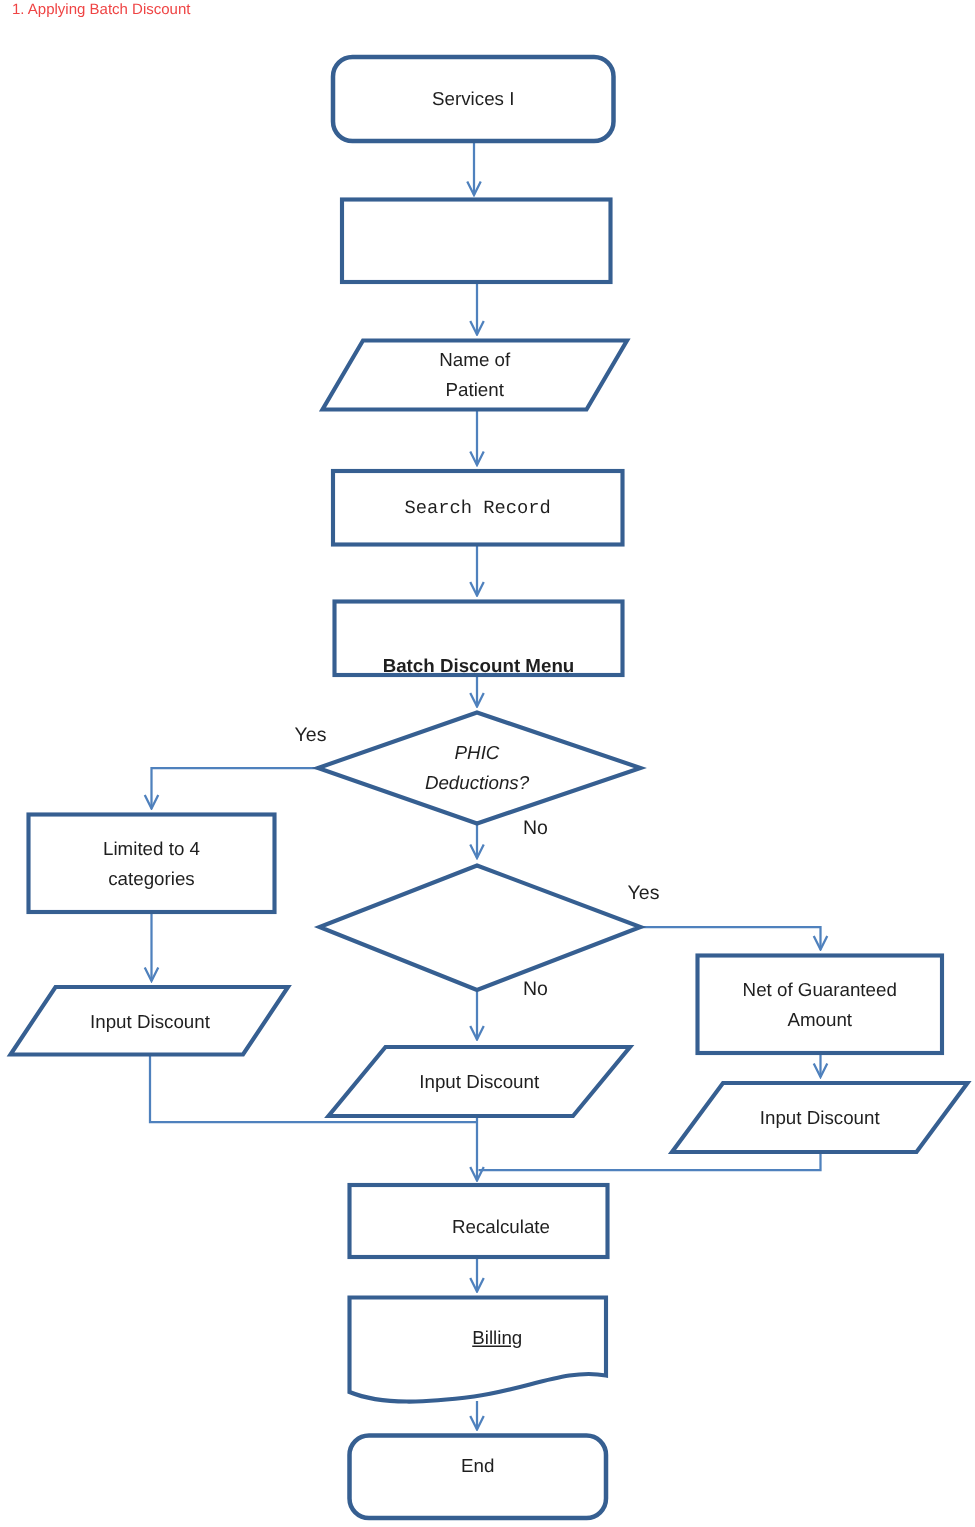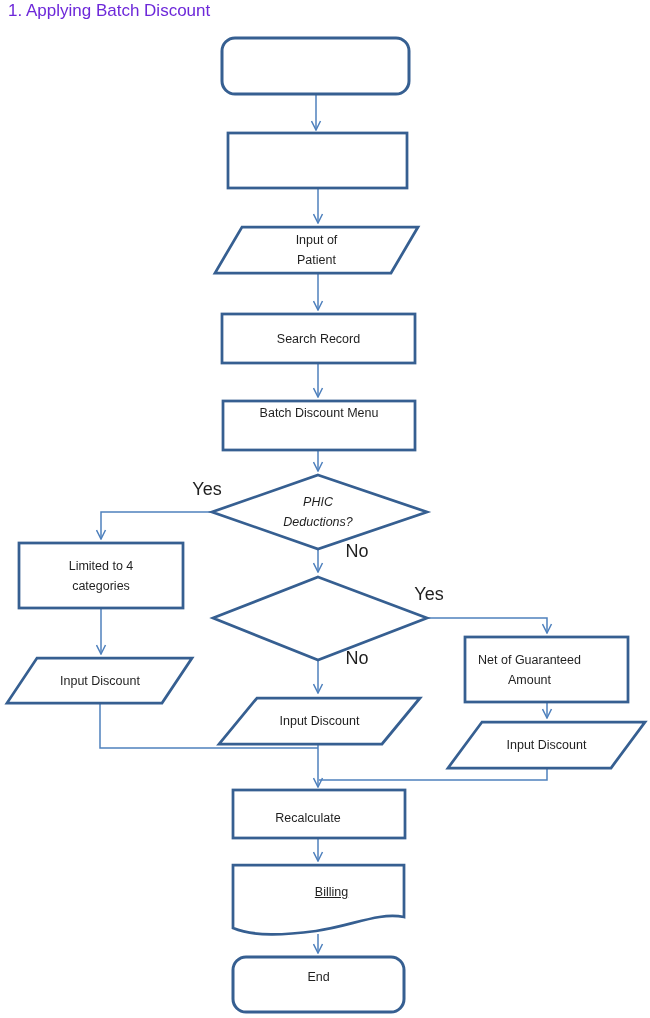--- a/index.html
+++ b/index.html
@@ -9,30 +9,30 @@
     --text:#1F1F1F;
     --page-bg:#FFFFFF;
   }
   html,body{margin:0;padding:0;background:var(--page-bg);}
   #canvas{
     position:relative;width:650px;height:1018px;background:var(--page-bg);
     font-family:"Liberation Sans",sans-serif;color:var(--text);overflow:hidden;
   }
   #canvas svg{position:absolute;left:0;top:0;}
   .page-title{
-    position:absolute;left:8px;top:1px;font-size:17px;color:#6d28d9;
+    position:absolute;left:8px;top:1px;font-size:10px;color:#ef4444;
   }
   .node-label{
     position:absolute;display:flex;align-items:center;justify-content:center;
     text-align:center;white-space:pre-line;font-size:12.5px;line-height:20px;
     color:var(--text);pointer-events:none;
   }
   .edge-label{
     position:absolute;display:flex;align-items:center;justify-content:center;
-    font-size:18px;color:var(--text);pointer-events:none;
+    font-size:13px;color:var(--text);pointer-events:none;
   }
   .shape{fill:var(--shape-fill);stroke:var(--shape-border);stroke-width:2.75;}
   .shape.terminator{stroke-width:3;}
   .edge{fill:none;stroke:var(--connector);stroke-width:1.5;}
 </style>
 </head>
 <body>
 
 <div id="canvas">
 
@@ -72,34 +72,35 @@
     <polygon class="shape" points="257,698 420,698 382,744 219,744"></polygon>
     <rect class="shape" x="465" y="637" width="163" height="65"></rect>
     <polygon class="shape" points="482,722 645,722 611,768 448,768"></polygon>
     <rect class="shape" x="233" y="790" width="172" height="48"></rect>
     <path class="shape" d="M233,865 L404,865 L404,917 C378,912 352,926 316,931 C285,935 255,937 233,928 Z"></path>
     <rect class="shape terminator" x="233" y="957" width="171" height="55" rx="13" ry="13"></rect>
   </svg>
 
   <div class="page-title">1. Applying Batch Discount</div>
 
-  <div class="node-label" style="left:230px;top:227px;width:173px;height:46px;">Input of
+  <div class="node-label" style="left:222px;top:38px;width:187px;height:56px;">Services I</div>
+  <div class="node-label" style="left:230px;top:227px;width:173px;height:46px;">Name of
 Patient</div>
-  <div class="node-label" style="left:222px;top:314px;width:193px;height:49px;">Search Record</div>
-  <div class="node-label" style="left:223px;top:388px;width:192px;height:49px;">Batch Discount Menu</div>
+  <div class="node-label" style="left:222px;top:314px;width:193px;height:49px;font-family:Liberation Mono, monospace;">Search Record</div>
+  <div class="node-label" style="left:223px;top:419px;width:192px;height:49px;font-weight:bold;">Batch Discount Menu</div>
   <div class="node-label" style="left:238px;top:474px;width:160px;height:76px;font-style:italic;">PHIC
 Deductions?</div>
   <div class="node-label" style="left:19px;top:543px;width:164px;height:65px;border-radius:18px;">Limited to 4
 categories</div>
   <div class="node-label" style="left:20px;top:658px;width:160px;height:45px;">Input Discount</div>
   <div class="node-label" style="left:238px;top:698px;width:163px;height:46px;">Input Discount</div>
-  <div class="node-label" style="left:448px;top:637px;width:163px;height:65px;">Net of Guaranteed
+  <div class="node-label" style="left:465px;top:637px;width:163px;height:65px;">Net of Guaranteed
 Amount</div>
   <div class="node-label" style="left:465px;top:722px;width:163px;height:46px;">Input Discount</div>
-  <div class="node-label" style="left:222px;top:790px;width:172px;height:56px;">Recalculate</div>
+  <div class="node-label" style="left:248px;top:790px;width:172px;height:56px;">Recalculate</div>
   <div class="node-label" style="left:233px;top:865px;width:197px;height:53px;text-decoration:underline;">Billing</div>
   <div class="node-label" style="left:233px;top:957px;width:171px;height:39px;">End</div>
 
   <div class="edge-label" style="left:191px;top:481px;width:32px;height:16px;">Yes</div>
   <div class="edge-label" style="left:343px;top:543px;width:28px;height:16px;">No</div>
   <div class="edge-label" style="left:413px;top:586px;width:32px;height:16px;">Yes</div>
   <div class="edge-label" style="left:343px;top:650px;width:28px;height:16px;">No</div>
 
 </div>
 

